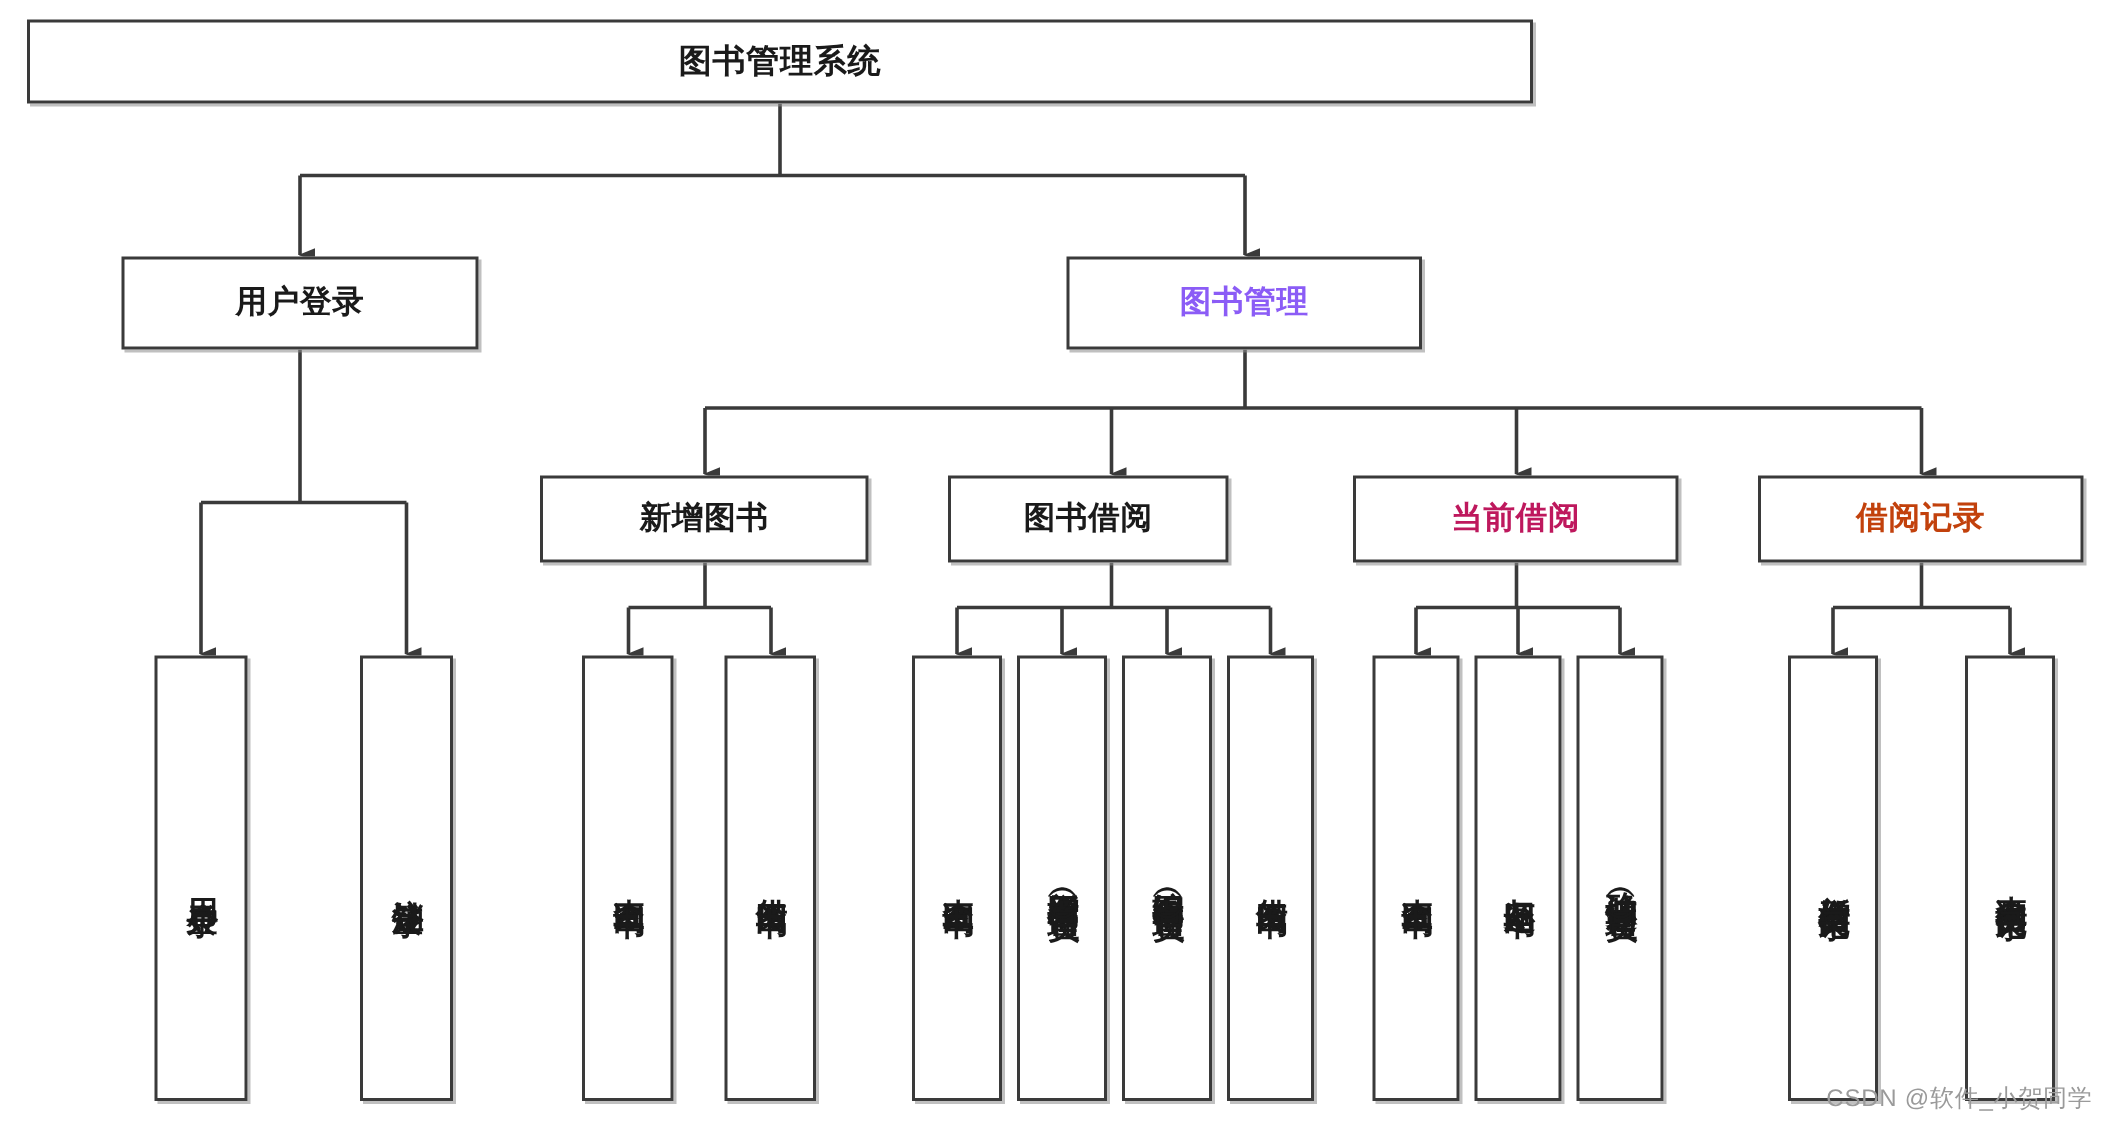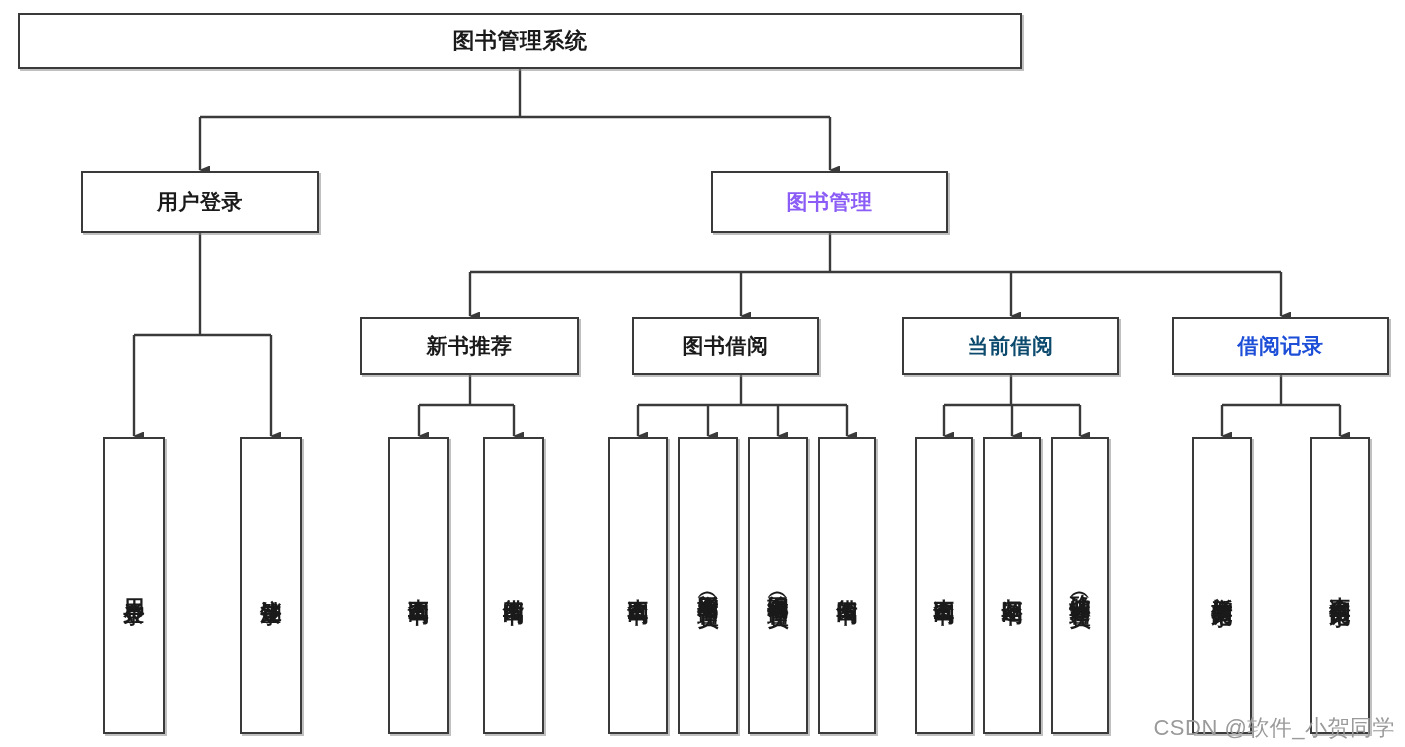--- a/index.html
+++ b/index.html
@@ -58,21 +58,21 @@
     line-height: 1.05;
   }
   .node-box.root .node-label.horizontal {
     font-size: 22px;
   }
   #watermark {
     position: absolute;
     right: 10px;
     bottom: 4px;
     color: #9a9a9a;
-    font-size: 22px;
+    font-size: 16px;
     font-family: "Liberation Sans", "DejaVu Sans", sans-serif;
     letter-spacing: 0.5px;
     white-space: nowrap;
     pointer-events: none;
   }
 </style>
 </head>
 <body>
 
 <div id="diagram-root">
@@ -124,30 +124,30 @@
       <div class="node-box shadowed root" style="left: 18px; top: 13px; width: 1004px; height: 56px; border-color: rgb(58, 58, 58); background: rgb(255, 255, 255);">
         <span class="node-label horizontal" style="color: rgb(26, 26, 26);">图书管理系统</span>
       </div>
       <div class="node-box shadowed" style="left: 81px; top: 171px; width: 238px; height: 62px; border-color: rgb(58, 58, 58); background: rgb(255, 255, 255);">
         <span class="node-label horizontal" style="color: rgb(26, 26, 26);">用户登录</span>
       </div>
       <div class="node-box shadowed" style="left: 711px; top: 171px; width: 237px; height: 62px; border-color: rgb(58, 58, 58); background: rgb(255, 255, 255);">
         <span class="node-label horizontal" style="color: #8b5cf6;">图书管理</span>
       </div>
       <div class="node-box shadowed" style="left: 360px; top: 317px; width: 219px; height: 58px; border-color: rgb(58, 58, 58); background: rgb(255, 255, 255);">
-        <span class="node-label horizontal" style="color: rgb(26, 26, 26);">新书推荐</span>
+        <span class="node-label horizontal" style="color: rgb(26, 26, 26);">新增图书</span>
       </div>
       <div class="node-box shadowed" style="left: 632px; top: 317px; width: 187px; height: 58px; border-color: rgb(58, 58, 58); background: rgb(255, 255, 255);">
         <span class="node-label horizontal" style="color: rgb(26, 26, 26);">图书借阅</span>
       </div>
       <div class="node-box shadowed" style="left: 902px; top: 317px; width: 217px; height: 58px; border-color: rgb(58, 58, 58); background: rgb(255, 255, 255);">
-        <span class="node-label horizontal" style="color: #0c4a6e;">当前借阅</span>
+        <span class="node-label horizontal" style="color: #be185d;">当前借阅</span>
       </div>
       <div class="node-box shadowed" style="left: 1172px; top: 317px; width: 217px; height: 58px; border-color: rgb(58, 58, 58); background: rgb(255, 255, 255);">
-        <span class="node-label horizontal" style="color: #1d4ed8;">借阅记录</span>
+        <span class="node-label horizontal" style="color: #c2410c;">借阅记录</span>
       </div>
       <div class="node-box shadowed" style="left: 103px; top: 437px; width: 62px; height: 297px; border-color: rgb(58, 58, 58); background: rgb(255, 255, 255);">
         <span class="node-label vertical" style="color: rgb(26, 26, 26);">用户登录</span>
       </div>
       <div class="node-box shadowed" style="left: 240px; top: 437px; width: 62px; height: 297px; border-color: rgb(58, 58, 58); background: rgb(255, 255, 255);">
         <span class="node-label vertical" style="color: rgb(26, 26, 26);">注销登录</span>
       </div>
       <div class="node-box shadowed" style="left: 388px; top: 437px; width: 61px; height: 297px; border-color: rgb(58, 58, 58); background: rgb(255, 255, 255);">
         <span class="node-label vertical" style="color: rgb(26, 26, 26);">查询图书</span>
       </div>

